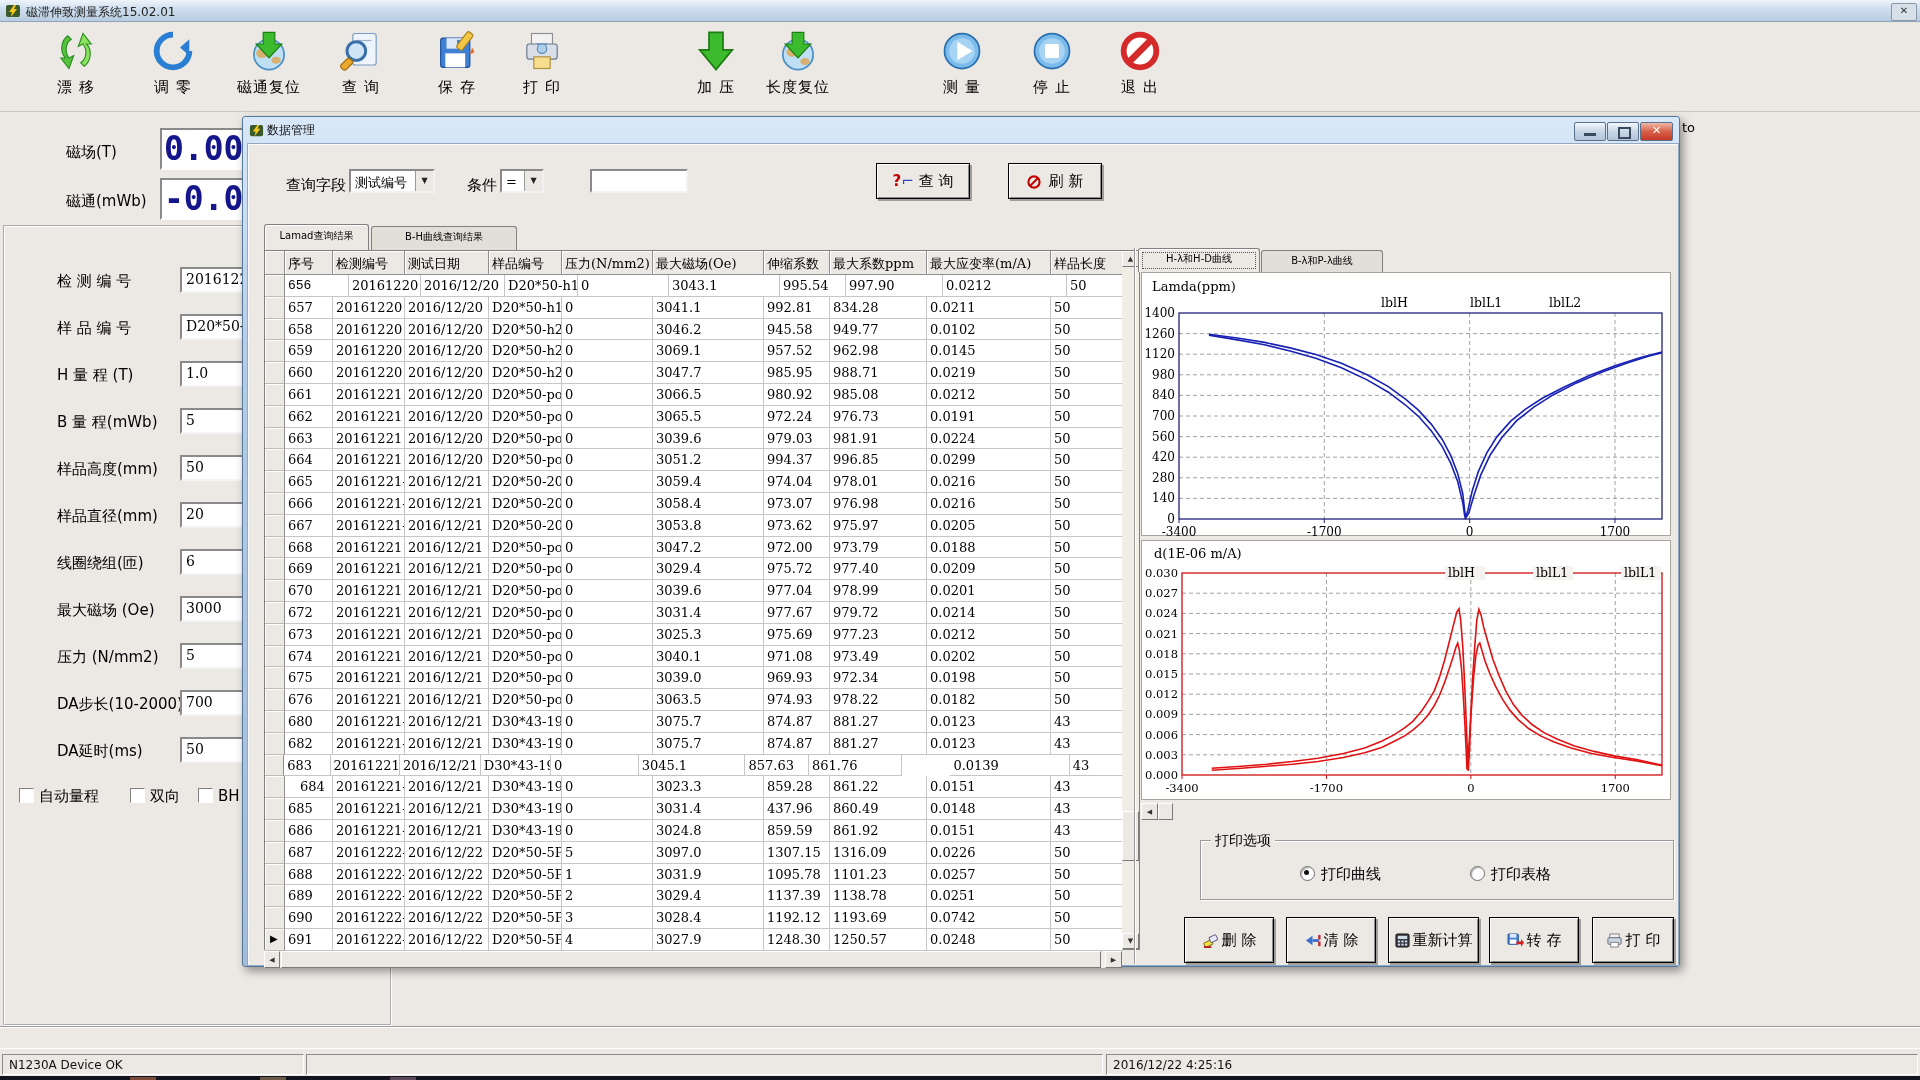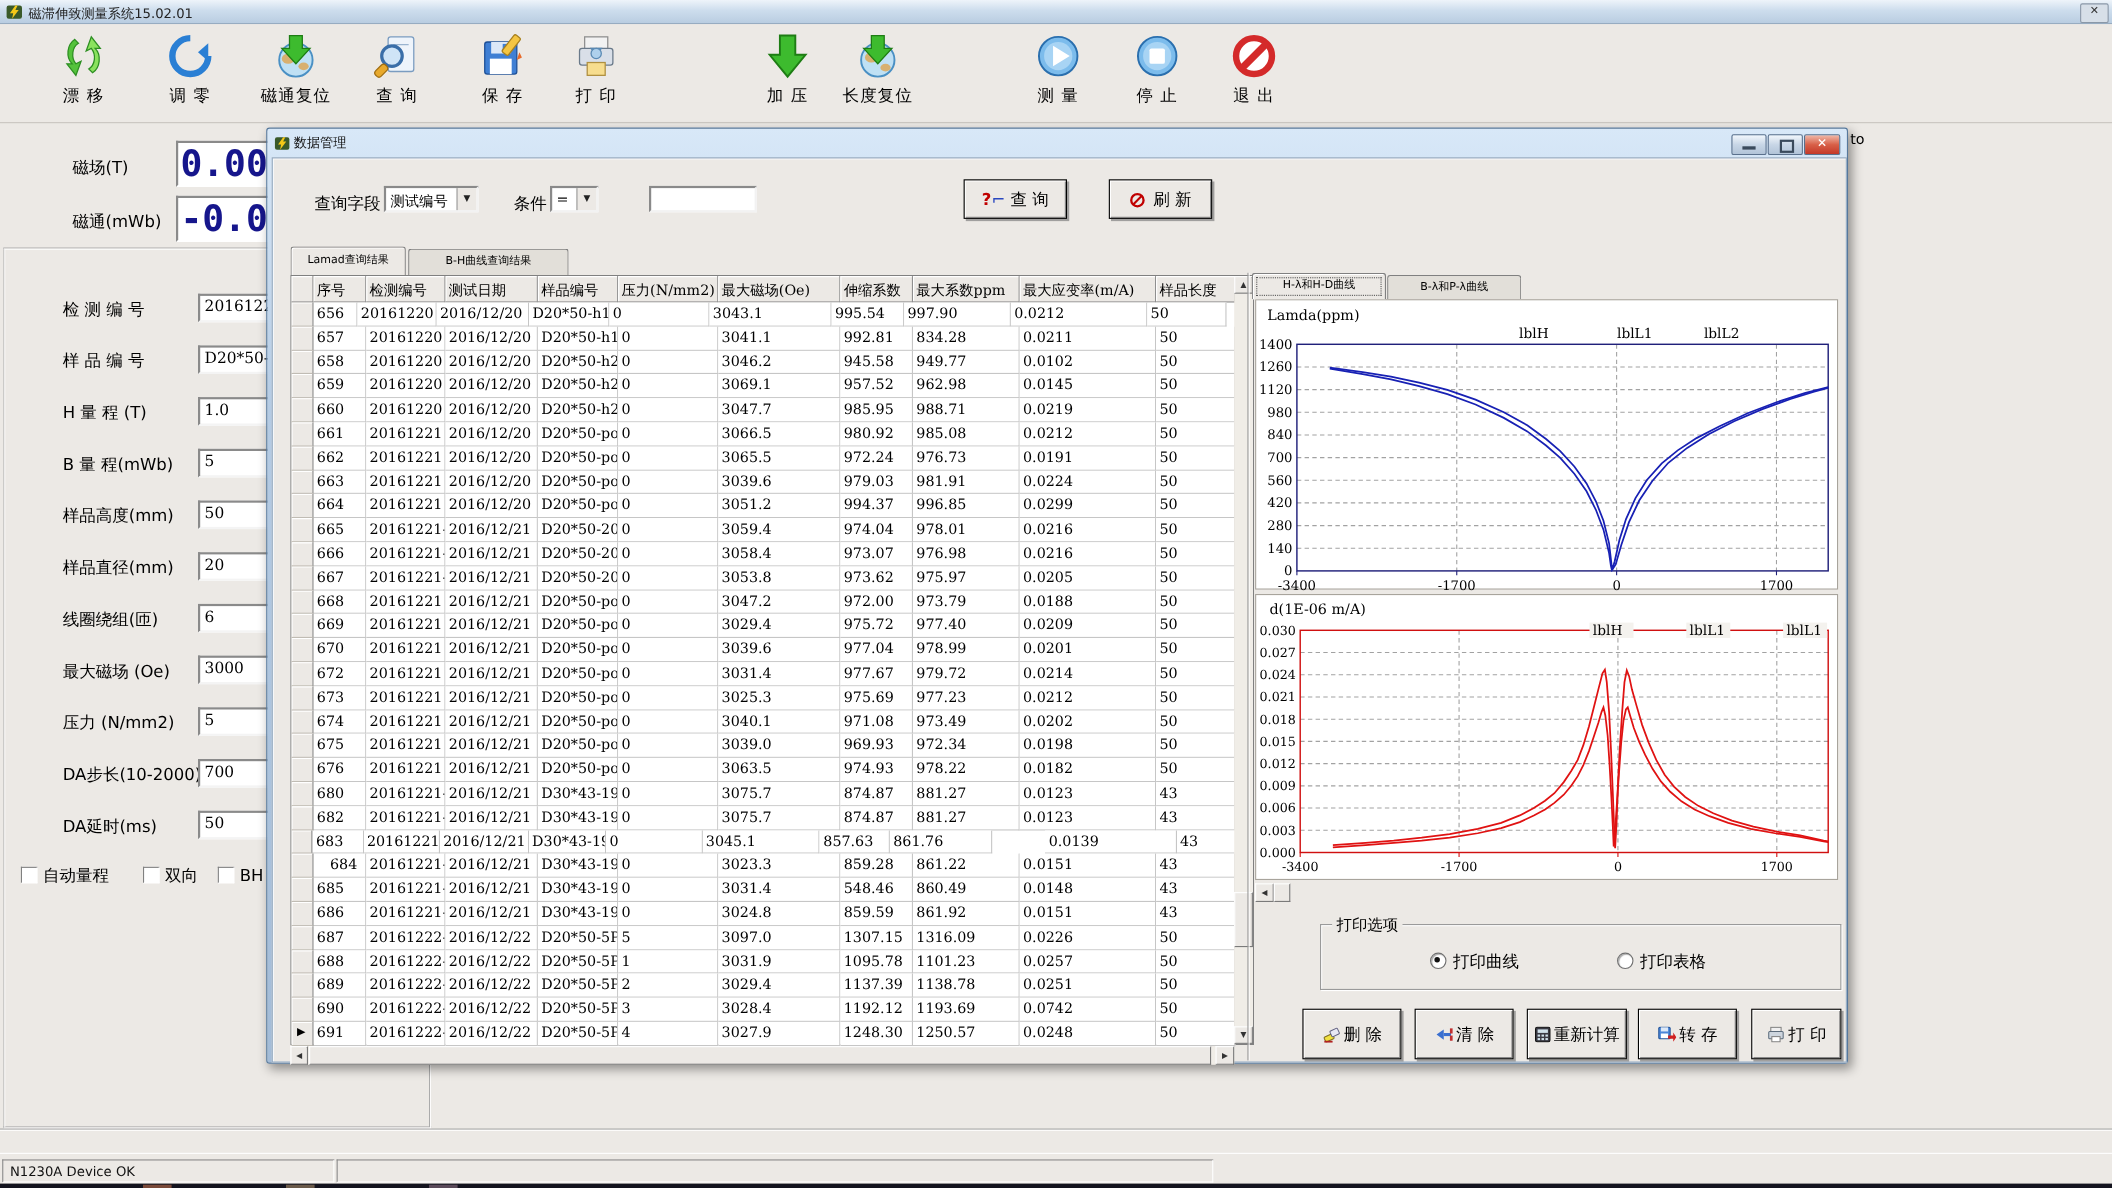--- a/index.html
+++ b/index.html
@@ -197,20 +197,21 @@
       <span class="abs" style="left: 193px; top: 560px; white-space: nowrap;"><span class="checkbox"></span><span class="cb-label">BH</span></span>
     </div>
 
   <div class="abs nowrap" style="left:1682px;top:120px;font-size:13px;">to</div>
 
   <div class="abs etch-h" style="left:0;top:1026px;width:1920px;height:2px;"></div>
 
   <div class="abs" id="statusbar">
     <div class="status-panel" style="left:2px;width:302px;">N1230A Device OK</div>
     <div class="status-panel" style="left:306px;width:797px;"></div>
+    <div class="status-panel" style="left:1106px;width:812px;">2016/12/22 4:25:16</div>
   </div>
   <div class="abs" id="taskbar-strip"></div>
   <div class="tb-sliver" style="left:130px;background:#7a4a3a;"></div>
   <div class="tb-sliver" style="left:260px;background:#6a5a4a;"></div>
   <div class="tb-sliver" style="left:390px;background:#5a4a5a;"></div>
 
   <div class="abs" id="dialog">
     <span class="abs" style="left:6px;top:6px;width:15px;height:15px;">
       <svg width="15" height="15" viewBox="0 0 16 16">
           <rect x="1" y="2" width="14" height="12" rx="2" fill="#3a5a2a"></rect>
@@ -270,21 +271,21 @@
               <div class="t-hcell" style="width: 111px;">最大磁场(Oe)</div>
               <div class="t-hcell" style="width: 66px;">伸缩系数</div>
               <div class="t-hcell" style="width: 97px;">最大系数ppm</div>
               <div class="t-hcell" style="width: 124px;">最大应变率(m/A)</div>
               <div class="t-hcell" style="width: 72px;">样品长度</div>
             </div>
           </div>
         <div id="tbl-body">
             <div class="t-row">
               <div class="t-sel" style="width: 20px;"></div>
-              <div class="t-cell" style="width: 40px;">656</div>
+              <div class="t-cell" style="width: 64px; font-family: Liberation Mono, monospace;">656</div>
               <div class="t-cell" style="width: 72px;">20161220</div>
               <div class="t-cell" style="width: 84px;">2016/12/20</div>
               <div class="t-cell" style="width: 73px;">D20*50-h1</div>
               <div class="t-cell" style="width: 91px;">0</div>
               <div class="t-cell" style="width: 111px;">3043.1</div>
               <div class="t-cell" style="width: 66px;">995.54</div>
               <div class="t-cell" style="width: 97px;">997.90</div>
               <div class="t-cell" style="width: 124px;">0.0212</div>
               <div class="t-cell" style="width: 72px;">50</div>
             </div>
@@ -588,21 +589,21 @@
               <div class="t-cell" style="width: 72px;">43</div>
             </div>
             <div class="t-row">
               <div class="t-sel" style="width: 20px;"></div>
               <div class="t-cell" style="width: 48px;">685</div>
               <div class="t-cell" style="width: 72px;">20161221-</div>
               <div class="t-cell" style="width: 84px;">2016/12/21</div>
               <div class="t-cell" style="width: 73px;">D30*43-19</div>
               <div class="t-cell" style="width: 91px;">0</div>
               <div class="t-cell" style="width: 111px;">3031.4</div>
-              <div class="t-cell" style="width: 66px;">548.46</div>
+              <div class="t-cell" style="width: 66px;">437.96</div>
               <div class="t-cell" style="width: 97px;">860.49</div>
               <div class="t-cell" style="width: 124px;">0.0148</div>
               <div class="t-cell" style="width: 72px;">43</div>
             </div>
             <div class="t-row">
               <div class="t-sel" style="width: 20px;"></div>
               <div class="t-cell" style="width: 48px;">686</div>
               <div class="t-cell" style="width: 72px;">20161221-</div>
               <div class="t-cell" style="width: 84px;">2016/12/21</div>
               <div class="t-cell" style="width: 73px;">D30*43-19</div>

